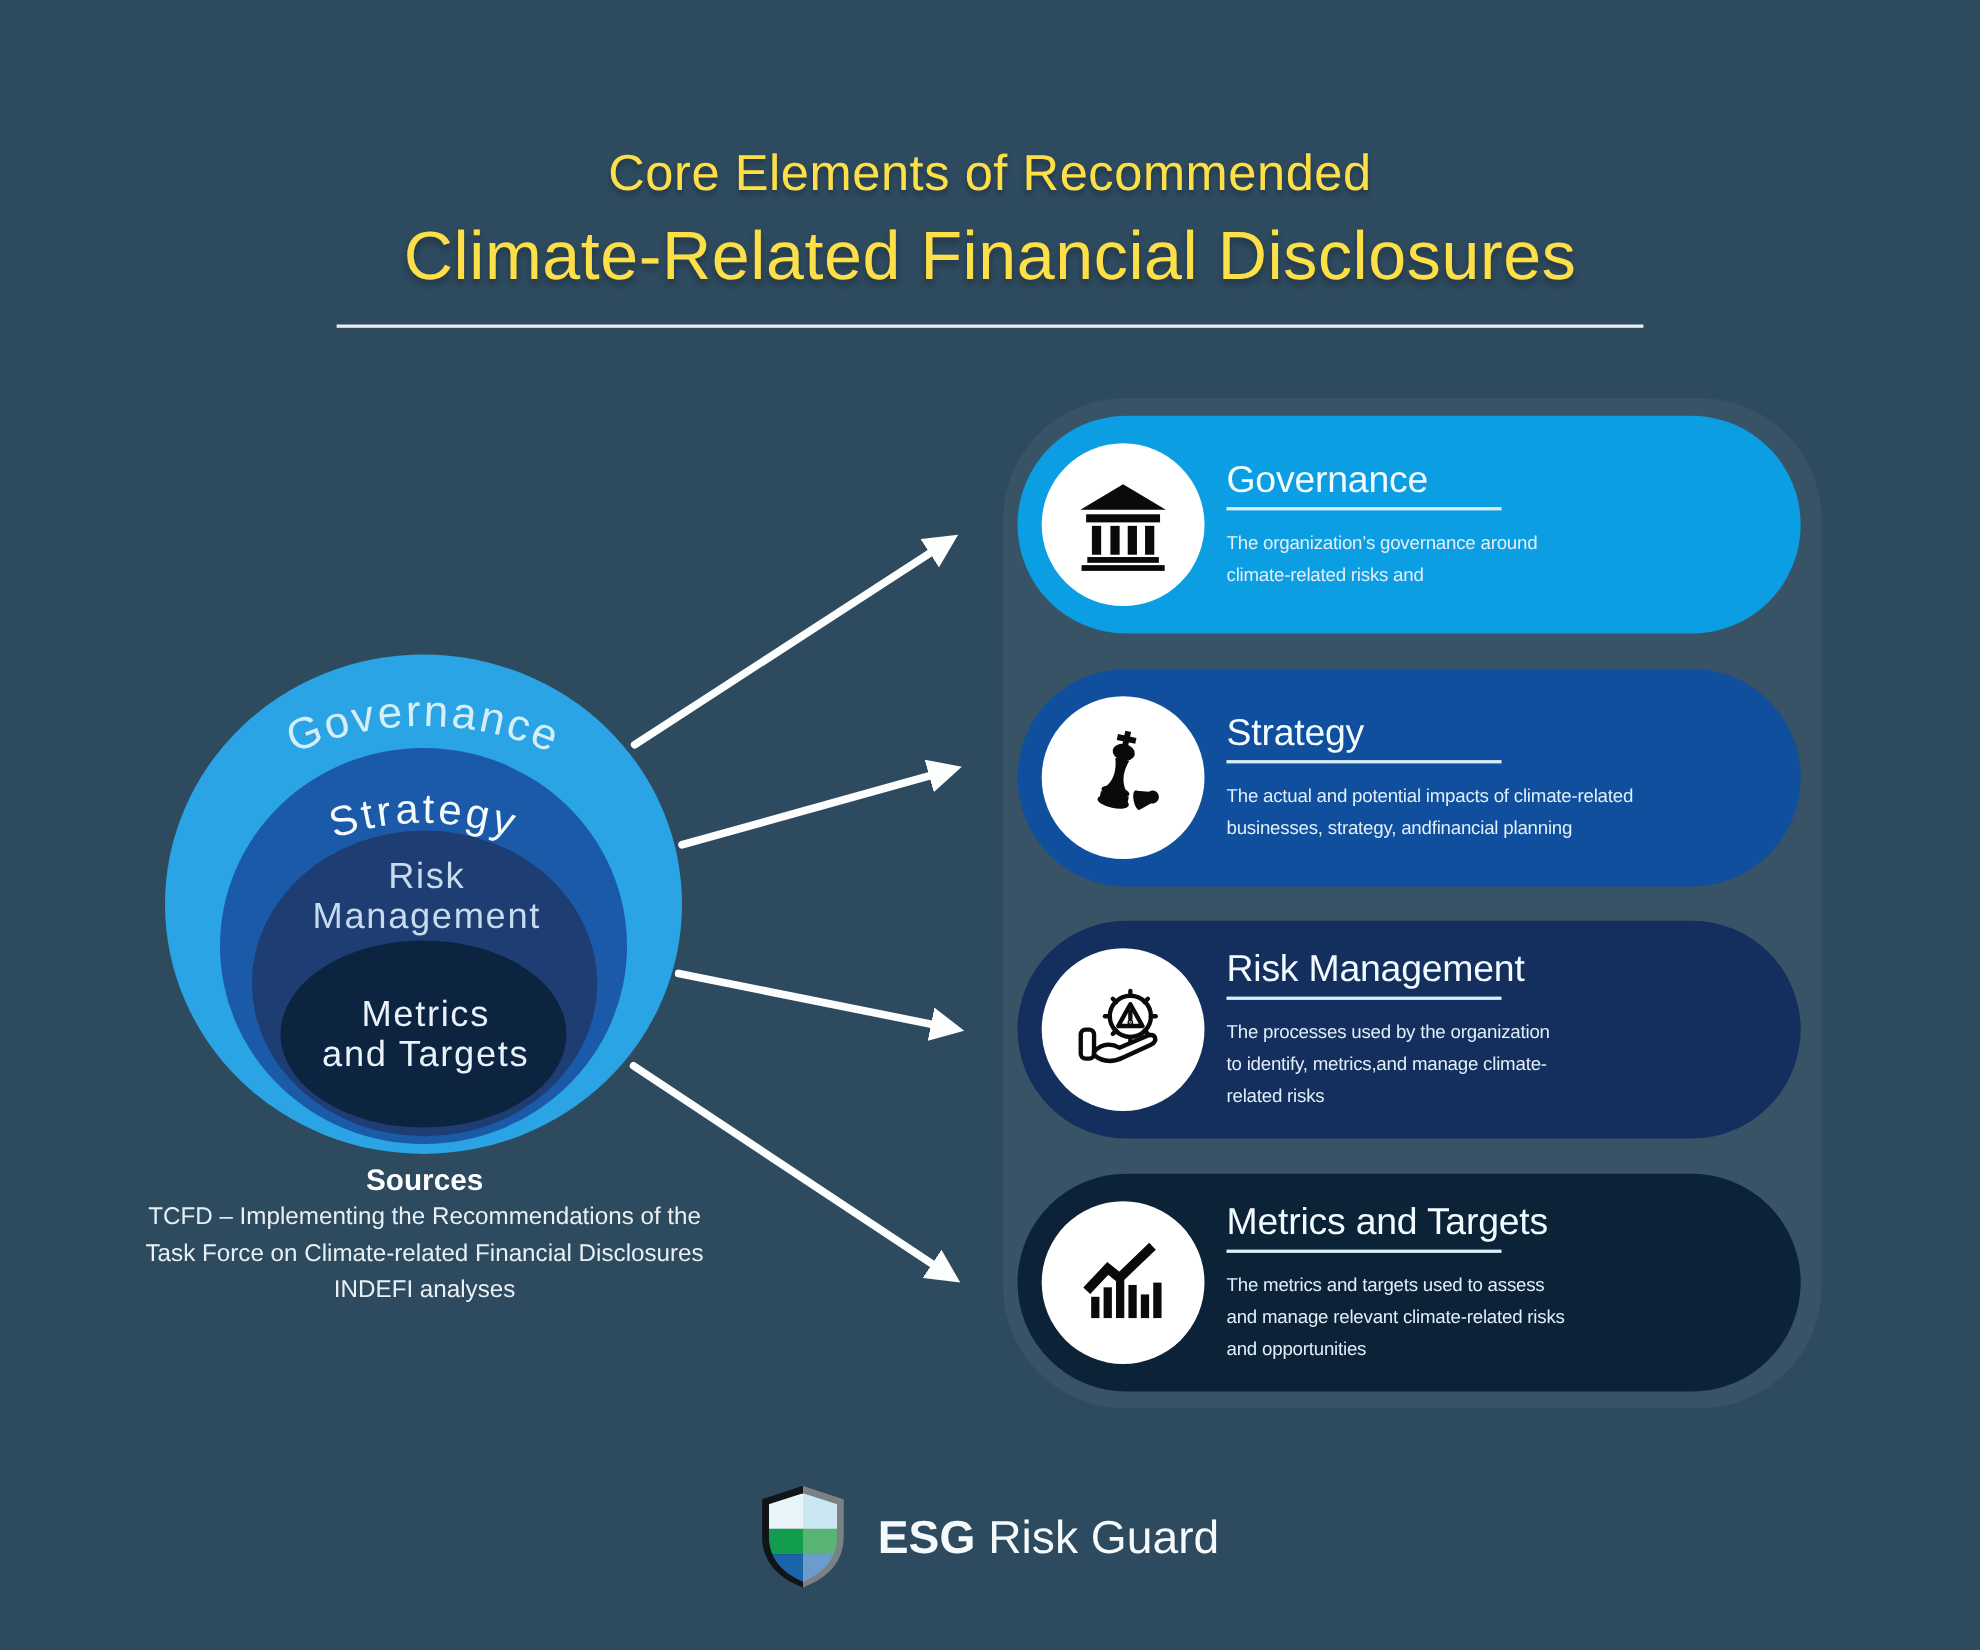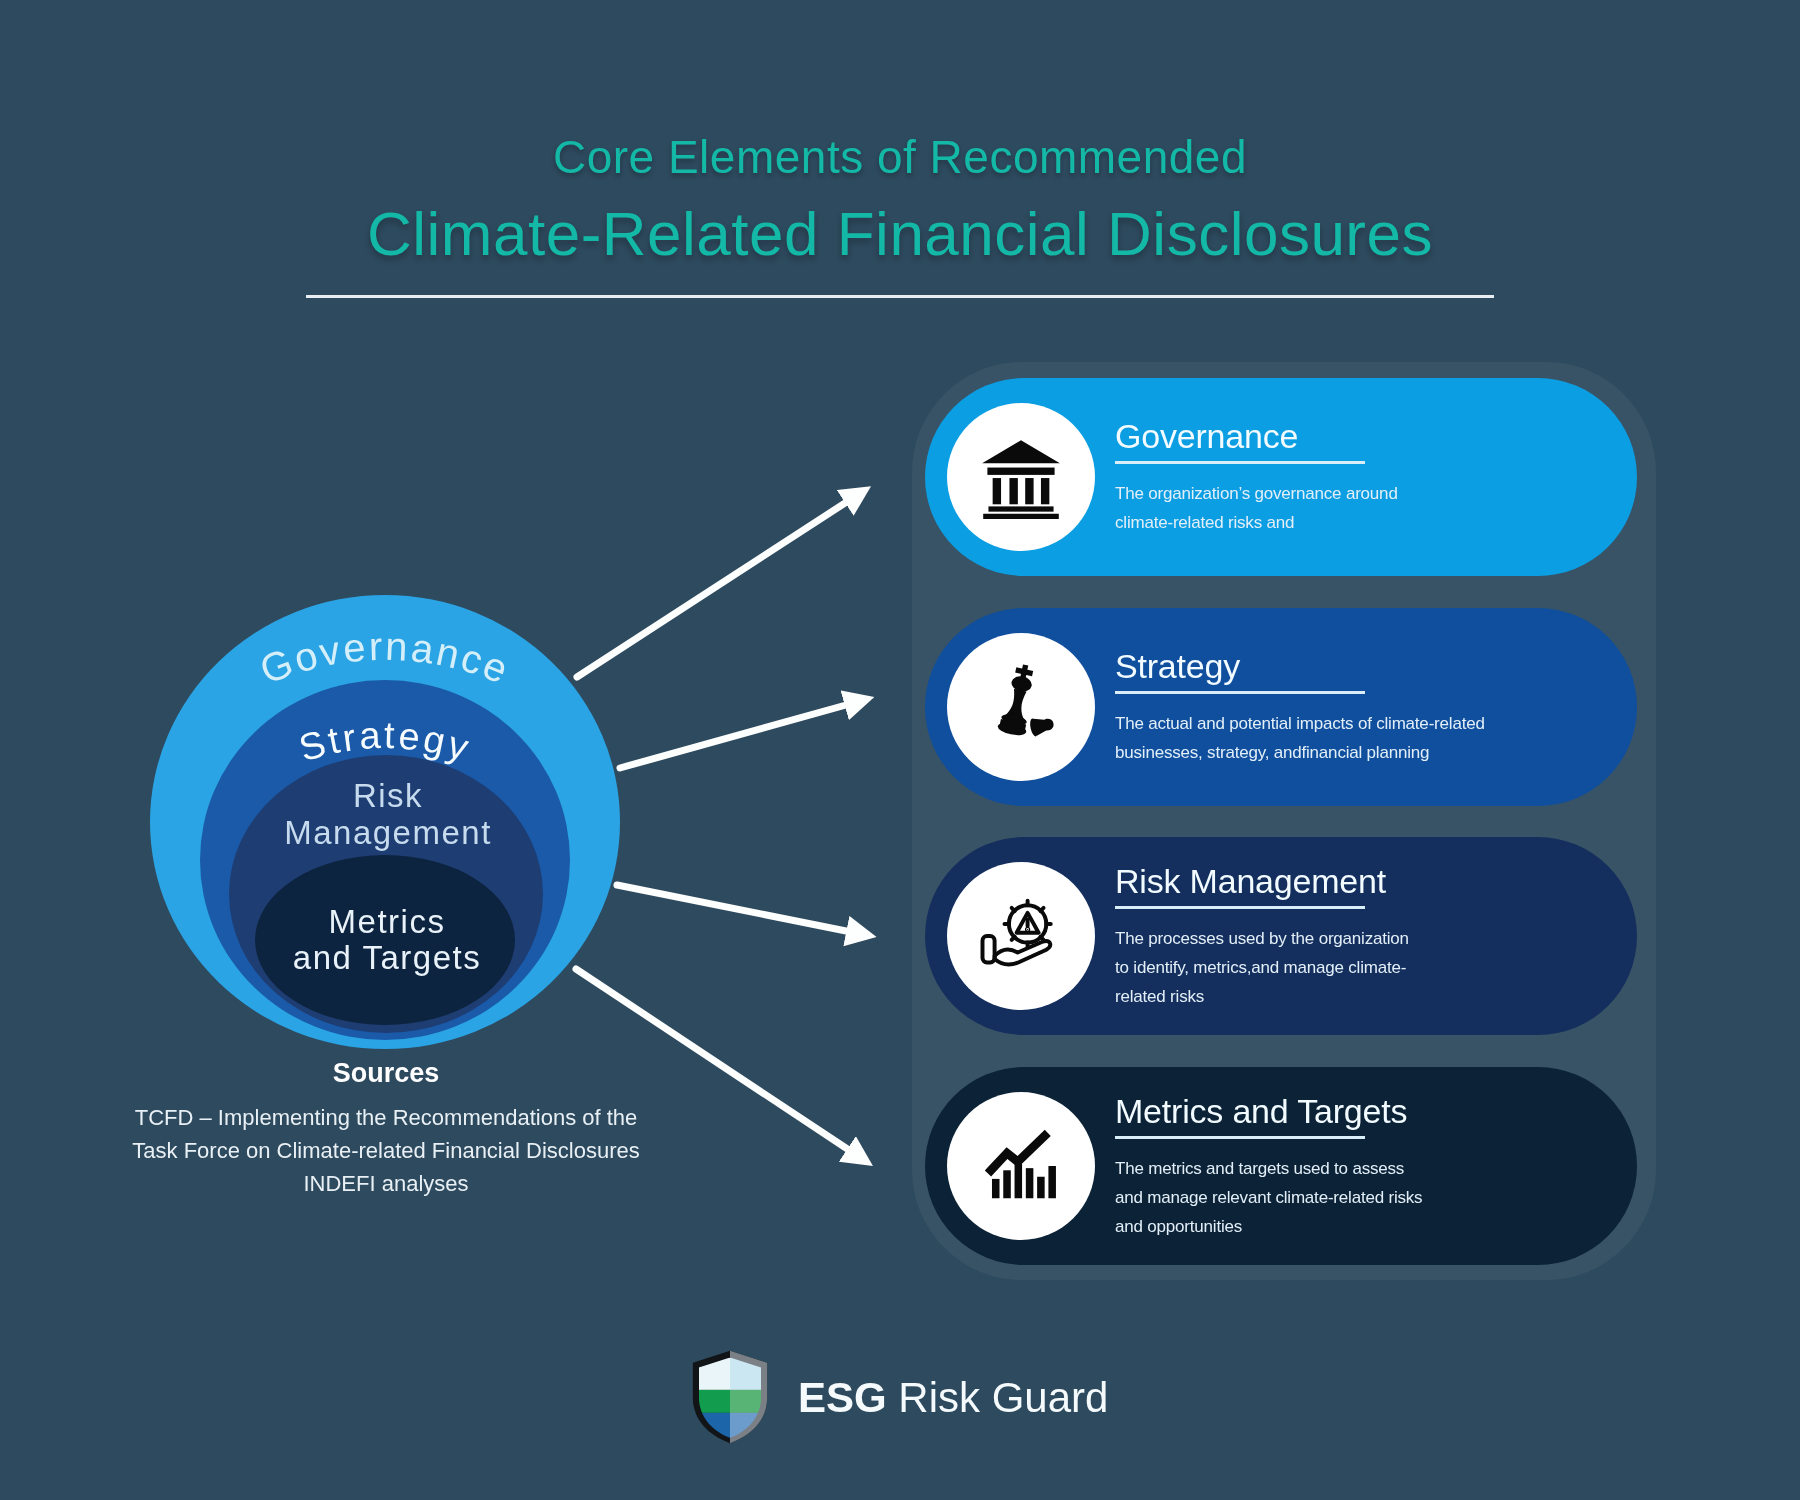--- a/index.html
+++ b/index.html
@@ -2,21 +2,21 @@
 <html><head>
 <meta charset="utf-8">
 <style>
   html,body{margin:0;padding:0;}
   #stage{
     position:relative;width:1800px;height:1500px;overflow:hidden;
     background:#2E4A5E;
     font-family:"Liberation Sans", sans-serif;
   }
   
-  .title-block{position:absolute;left:0;top:130px;width:1800px;text-align:center;color:#14b8a6;}
+  .title-block{position:absolute;left:0;top:130px;width:1800px;text-align:center;color:#fde047;}
   .title-line1{font-size:46px;letter-spacing:0.5px;text-shadow:0 3px 5px rgba(0,0,0,0.28);}
   .title-line2{font-size:62px;margin-top:14px;letter-spacing:0.5px;text-shadow:0 4px 6px rgba(0,0,0,0.28);}
   .title-underline{width:1188px;height:3px;background:#E8EEF2;margin:26px auto 0 auto;}
   
   .card-band{position:absolute;left:912px;top:362px;width:744px;height:918px;
     background:rgba(255,255,255,0.05);border-radius:110px;}
   
   .venn{position:absolute;left:130px;top:560px;width:520px;height:520px;}
   .curve-gov{font-size:40px;letter-spacing:2.5px;fill:#D5EFFA;}
   .curve-str{font-size:38px;letter-spacing:3px;fill:#F6FBFE;}
@@ -32,21 +32,21 @@
   .card4{top:1067px;}
   .icon-circle{position:absolute;left:22px;top:25px;width:148px;height:148px;border-radius:50%;
     background:#FFFFFF;display:flex;align-items:center;justify-content:center;}
   .card-content{position:absolute;left:190px;top:0;width:505px;height:100%;
     display:flex;flex-direction:column;justify-content:center;}
   .card-title{font-size:34px;letter-spacing:-0.2px;color:#F2FBFF;margin-bottom:5px;white-space:nowrap;}
   .card-underline{width:250px;height:3px;background:#D9EEF9;margin-bottom:15px;}
   .desc-line{font-size:17px;letter-spacing:-0.2px;line-height:29px;color:#E3EFF8;white-space:nowrap;}
   
   .sources{position:absolute;left:86px;top:1058px;width:600px;text-align:center;color:#E9F0F5;}
-  .sources-heading{font-size:27px;font-weight:bold;color:#FFFFFF;margin-bottom:12px;}
+  .sources-heading{font-size:27px;font-weight:bold;color:#FFFFFF;}
   .sources-line{font-size:22px;line-height:33px;}
   
   .logo{position:absolute;left:684px;top:1348px;display:flex;align-items:center;gap:22px;}
   .logo-text{font-size:42px;color:#F5FAFC;white-space:nowrap;}
   .logo-text b{font-weight:bold;}
 </style>
 </head>
 <body>
 
 <div id="stage">

